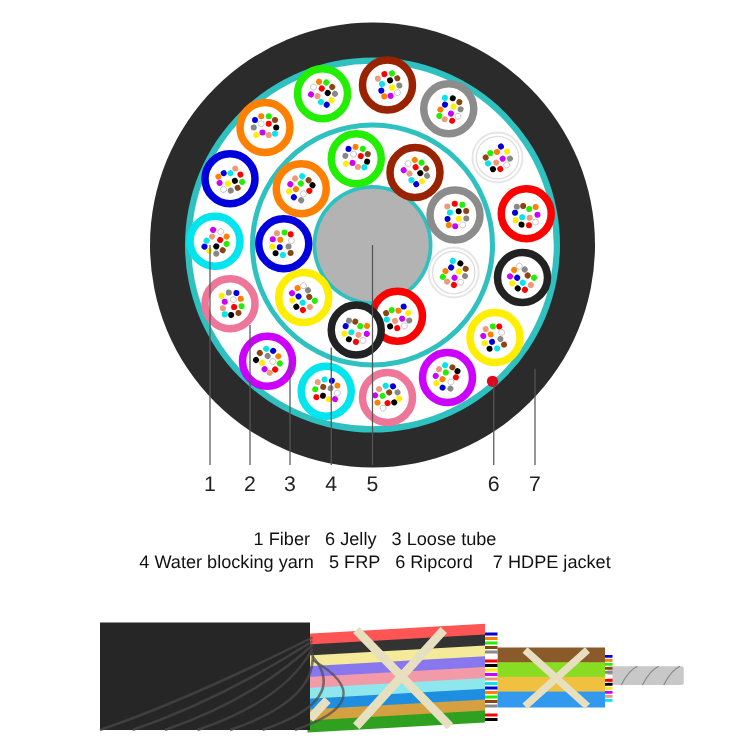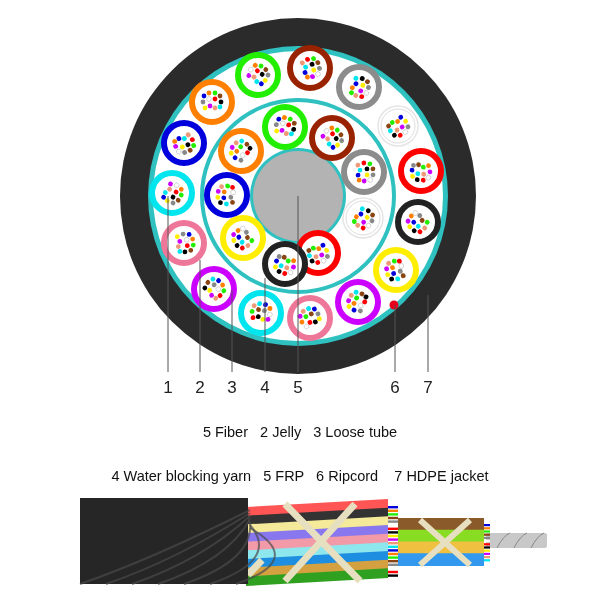--- a/index.html
+++ b/index.html
@@ -1,21 +1,21 @@
 <!DOCTYPE html>
 <html><head>
 <meta charset="utf-8">
 <style>
   html, body { margin: 0; padding: 0; background: #ffffff; }
   body { width: 600px; height: 600px; position: relative; overflow: hidden; font-family: "Liberation Sans", sans-serif; }
   #stage { position: absolute; left: 0; top: 0; width: 600px; height: 600px; }
   .callout-num { position: absolute; font-size: 17px; color: #222; transform: translateX(-50%); top: 378px; }
   .legend-line { position: absolute; left: 0; width: 600px; text-align: center; font-size: 14.5px; color: #111; white-space: pre; }
   #legend-line-1 { top: 424px; }
-  #legend-line-2 { top: 468px; }
+  #legend-line-2 { top: 442px; }
 </style>
 </head>
 <body>
 
 <div id="stage">
   <svg id="cross-section-svg" width="600" height="600" viewBox="0 0 600 600" style="position:absolute;left:0;top:0;">
     <g id="cs-layer">
         <circle cx="298" cy="196" r="178" fill="#2b2b2b"></circle>
         <circle cx="298" cy="196" r="150" fill="#2fc0c0"></circle>
         <circle cx="298" cy="196" r="145" fill="#ffffff"></circle>
@@ -509,15 +509,15 @@
   <div id="callout-numbers">
     <span class="callout-num" style="left: 168px;">1</span>
     <span class="callout-num" style="left: 200px;">2</span>
     <span class="callout-num" style="left: 232px;">3</span>
     <span class="callout-num" style="left: 265px;">4</span>
     <span class="callout-num" style="left: 298px;">5</span>
     <span class="callout-num" style="left: 395px;">6</span>
     <span class="callout-num" style="left: 428px;">7</span>
   </div>
 
-  <div id="legend-line-1" class="legend-line">5 Fiber   2 Jelly   3 Loose tube</div>
+  <div id="legend-line-1" class="legend-line">1 Fiber   6 Jelly   3 Loose tube</div>
   <div id="legend-line-2" class="legend-line">4 Water blocking yarn   5 FRP   6 Ripcord    7 HDPE jacket</div>
 </div>
 
 </body></html>

